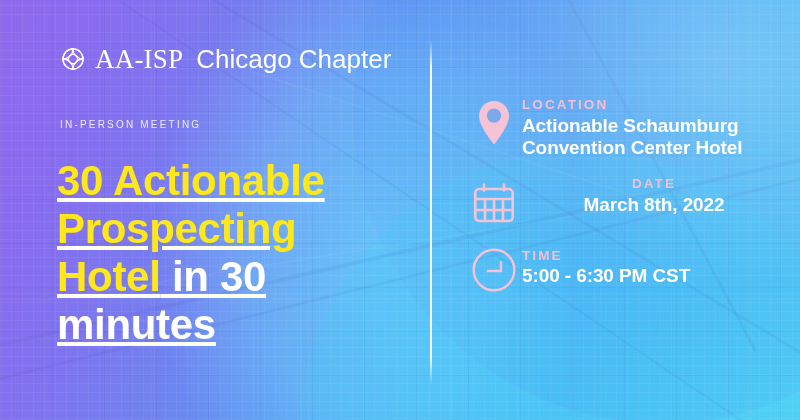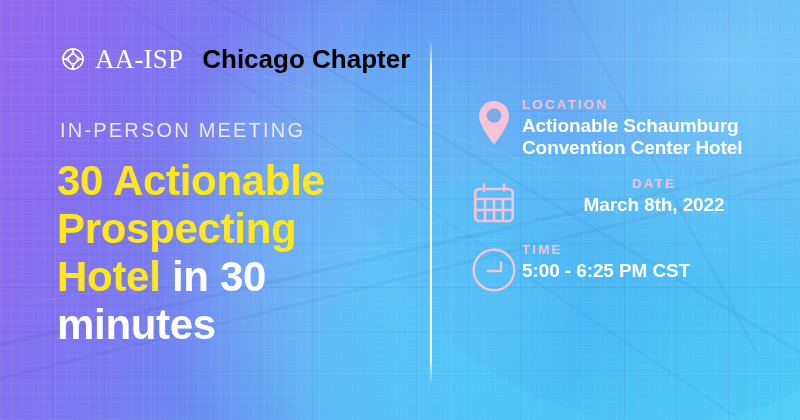--- a/index.html
+++ b/index.html
@@ -94,36 +94,36 @@
     display:flex;align-items:center;gap:7px;
   }
   .logo-mark{width:30px;height:30px;flex:none;display:block;}
   .logo-aaisp{
     font-family:"Liberation Serif", serif;
     font-size:27px;color:#ffffff;letter-spacing:.2px;line-height:1;
     white-space:nowrap;
   }
   .logo-chapter{
     font-family:"Liberation Sans", sans-serif;
-    font-weight:bold;font-size:26px;color:#000000;line-height:1;
-    margin-left:12px;white-space:nowrap;
+    font-weight:normal;font-size:26px;color:#ffffff;line-height:1;
+    margin-left:6px;white-space:nowrap;
   }
 
   
   .eyebrow{
     position:absolute;left:60px;top:119px;
-    font-size:20px;letter-spacing:2.2px;color:#ece9fb;
+    font-size:10px;letter-spacing:2.2px;color:#ece9fb;
     font-weight:400;white-space:nowrap;
   }
 
   
   .headline{
     position:absolute;left:57px;top:157px;width:400px;
     font-weight:bold;font-size:42px;line-height:1.14;
-    color:#ffffff;letter-spacing:-.3px;
+    color:#ffffff;letter-spacing:-.3px;text-decoration:underline;
   }
   .headline .hl-y{color:#ffe81a;}
   .headline .hl-w{color:#ffffff;}
 
   
   .info{
     position:absolute;left:466px;top:98px;width:320px;
   }
   .info-row{
     position:relative;
@@ -140,21 +140,21 @@
     font-size:13.5px;letter-spacing:2.1px;font-weight:bold;
     color:#f5bed4;margin-bottom:3px;line-height:1;
   }
   .info-value{
     font-size:19px;font-weight:bold;color:#ffffff;line-height:1.18;
     letter-spacing:-.1px;
   }
   .info-value .vl{display:block;}
   .row-loc .info-ico{padding-top:2px;}
   .row-date{margin-top:2px;text-align:center;}
-  .row-time{margin-top:4px;}
+  .row-time{margin-top:4px;align-items:center;}
 </style>
 </head>
 <body>
 
 <div id="banner">
 
   <div class="bg-gradient"></div>
   <div class="bg-disc"></div>
   <div class="bg-water"></div>
   <div class="bg-disc2"></div>
@@ -246,20 +246,20 @@
           <svg width="46" height="46" viewBox="0 0 46 46">
             <g fill="none" stroke="#f6c3d6" stroke-width="2.4">
               <circle cx="23" cy="23" r="20.3"></circle>
               <path d="M30 15.5 L30 24 L17 24" stroke-linecap="square"></path>
             </g>
           </svg>
         </div>
         <div class="info-txt">
           <div class="info-label">TIME</div>
           <div class="info-value">
-            <span class="vl">5:00 - 6:25 PM CST</span>
+            <span class="vl">5:00 - 6:30 PM CST</span>
           </div>
         </div>
       </div>
 
     </div>
   </div>
 </div>
 
 </body></html>

